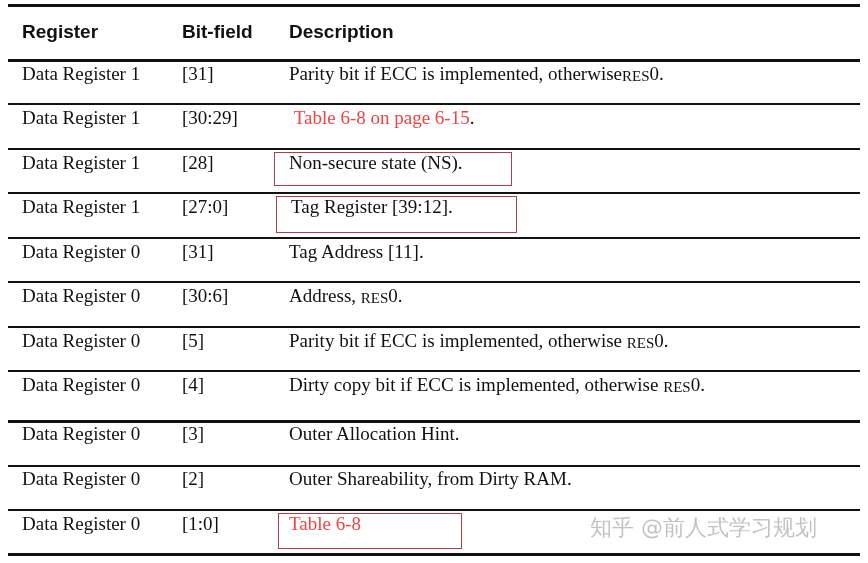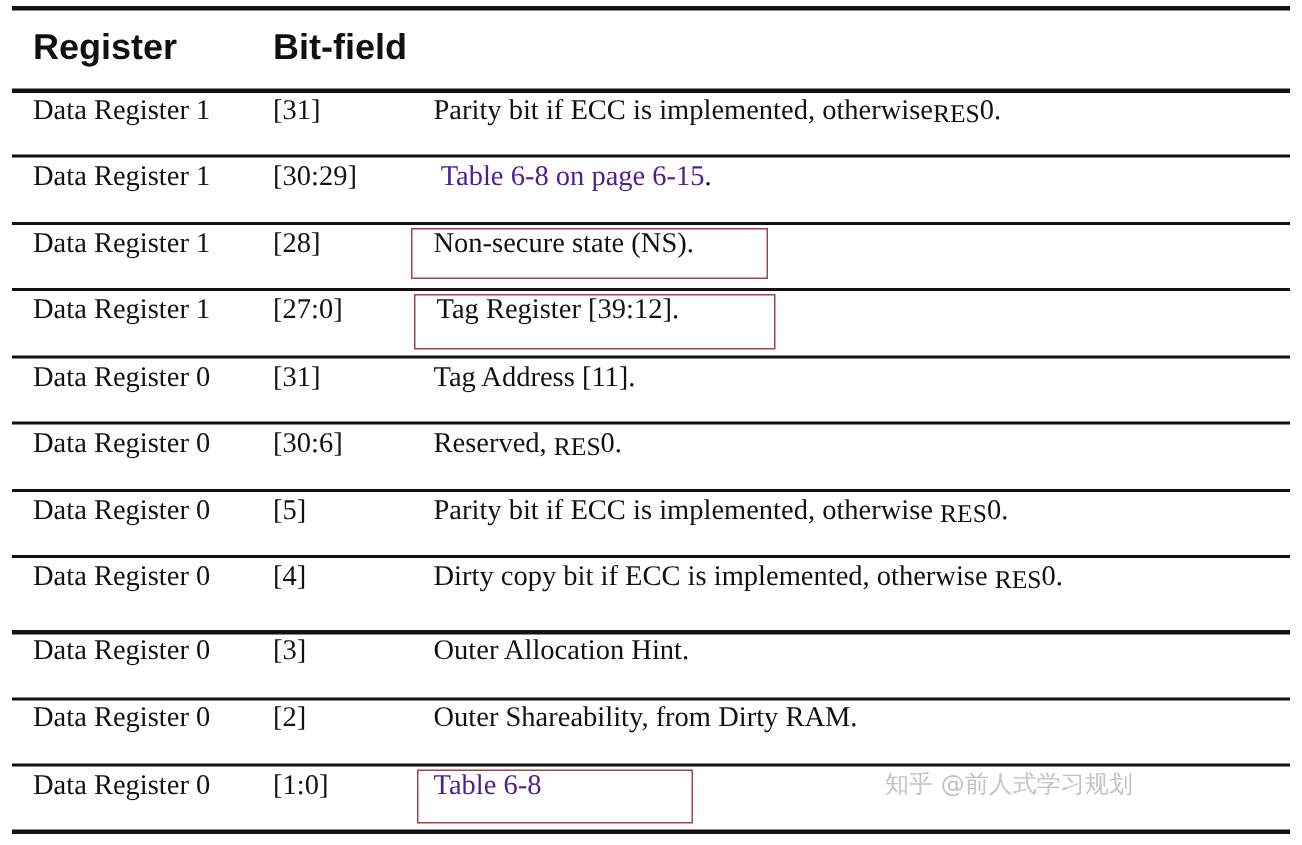--- a/index.html
+++ b/index.html
@@ -4,38 +4,39 @@
   <style>
     html, body { margin: 0; padding: 0; background: #ffffff; }
     body { width: 868px; height: 563px; position: relative; overflow: hidden; }
     .table { position: absolute; left: 8px; top: 0; width: 852px; }
     .rule { position: absolute; left: 0; width: 852px; background: #111; }
     .thick { height: 3px; }
     .thin { height: 1.5px; }
     .row { position: absolute; left: 0; width: 852px; height: 28px; }
     .cell { position: absolute; top: 0; height: 100%; display: flex; align-items: center;
             font-family: "Liberation Serif", "DejaVu Serif", serif; font-size: 19px; color: #111; white-space: nowrap; }
-    .hcell { font-family: "Liberation Sans", "DejaVu Sans", sans-serif; font-weight: bold; font-size: 24px; }
+    .hcell { font-family: "Liberation Sans", "DejaVu Sans", sans-serif; font-weight: bold; font-size: 19px; }
     .c1 { left: 14px; }
     .c2 { left: 174px; }
     .c3 { left: 281px; }
-    .sc { font-variant: small-caps; text-transform: lowercase; font-size: 24px; }
-    .link { color: #4c1d95; }
+    .sc { font-variant: small-caps; text-transform: lowercase; font-size: 21px; }
+    .link { color: #ef4444; }
     .redbox { position: absolute; border: 1.5px solid #a5424a; box-sizing: border-box; }
     .wm { position: absolute; font-family: "DejaVu Sans", sans-serif; color: rgba(120,120,120,0.45); white-space: nowrap; pointer-events: none; }
   </style>
 </head>
 <body>
 
 <div class="table">
 
   <div class="rule thick" style="top:4px"></div>
   <div class="row" style="top:10px; height:44px">
     <div class="cell hcell c1">Register</div>
     <div class="cell hcell c2">Bit-field</div>
+    <div class="cell hcell c3">Description</div>
   </div>
   <div class="rule thick" style="top:59px"></div>
 
   <div class="row" style="top:60px">
     <div class="cell c1">Data Register 1</div>
     <div class="cell c2">[31]</div>
     <div class="cell c3">
         <span>Parity bit if ECC is implemented, otherwise </span>
         <span class="sc">RES</span>
         <span>0.</span>
@@ -73,21 +74,21 @@
     <div class="cell c2">[31]</div>
     <div class="cell c3">
         <span>Tag Address [11].</span>
       </div>
   </div>
   <div class="rule thin" style="top:281px"></div>
 
   <div class="row" style="top:282px">
     <div class="cell c1">Data Register 0</div>
     <div class="cell c2">[30:6]</div>
-    <div class="cell c3"><span>Reserved, </span>&nbsp;<span class="sc">RES</span><span>0.</span></div>
+    <div class="cell c3"><span>Address, </span>&nbsp;<span class="sc">RES</span><span>0.</span></div>
   </div>
   <div class="rule thin" style="top:326px"></div>
 
   <div class="row" style="top:327px">
     <div class="cell c1">Data Register 0</div>
     <div class="cell c2">[5]</div>
     <div class="cell c3"><span>Parity bit if ECC is implemented, otherwise </span>&nbsp;<span class="sc">RES</span><span>0.</span></div>
   </div>
   <div class="rule thin" style="top:370px"></div>
 
@@ -123,14 +124,14 @@
         <span class="link">Table 6-8</span>
       </div>
   </div>
   <div class="rule thick" style="top:553px"></div>
 </div>
 
 <div class="redbox" style="left:274px; top:152px; width:238px; height:34px;"></div>
 <div class="redbox" style="left:276px; top:196px; width:241px; height:37px;"></div>
 <div class="redbox" style="left:278px; top:513px; width:184px; height:36px;"></div>
 
-<div class="wm" style="left:590px; top:513px; font-size:16px;">知乎 @前人式学习规划</div>
+<div class="wm" style="left:590px; top:513px; font-size:22px;">知乎 @前人式学习规划</div>
 <div class="wm" style="left:632px; top:563px; font-size:10px;">CSDN @代码改变世界ctw</div>
 
 </body></html>

